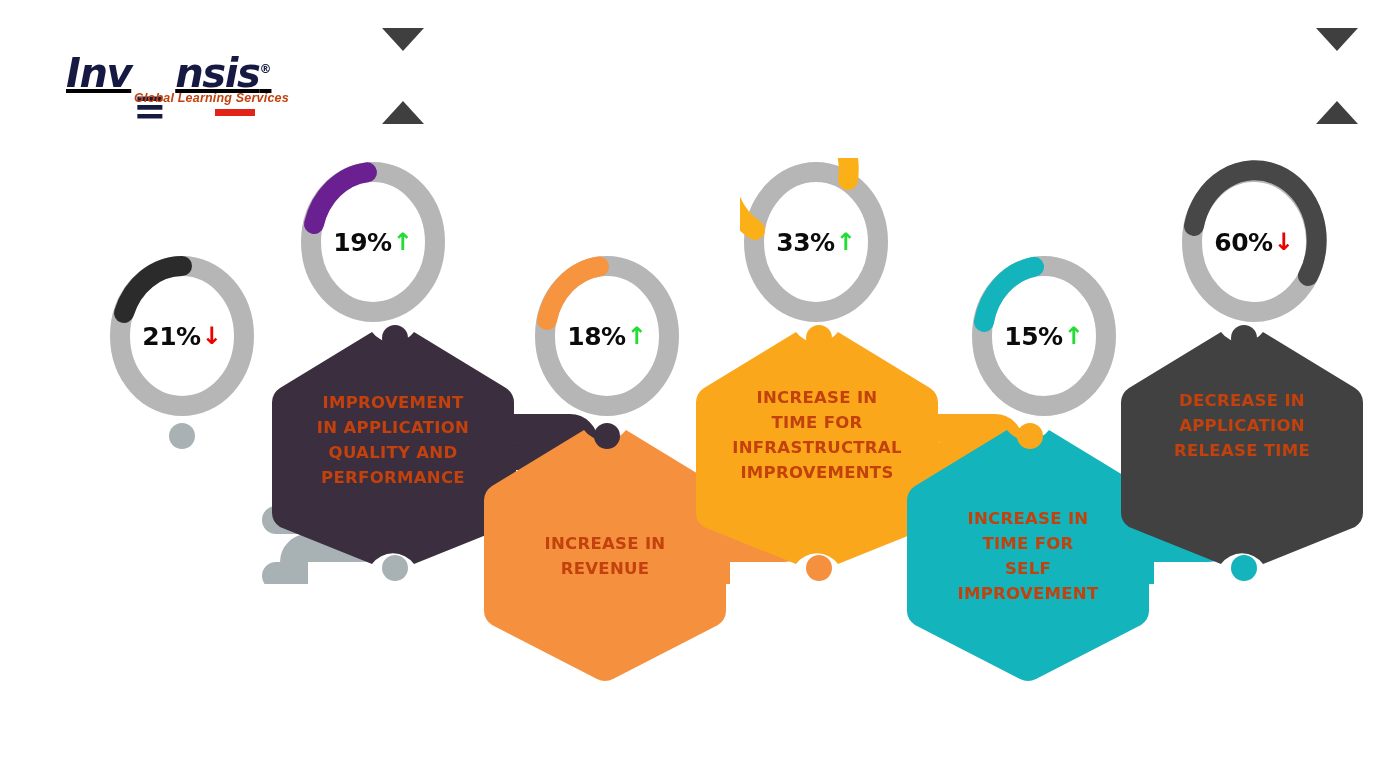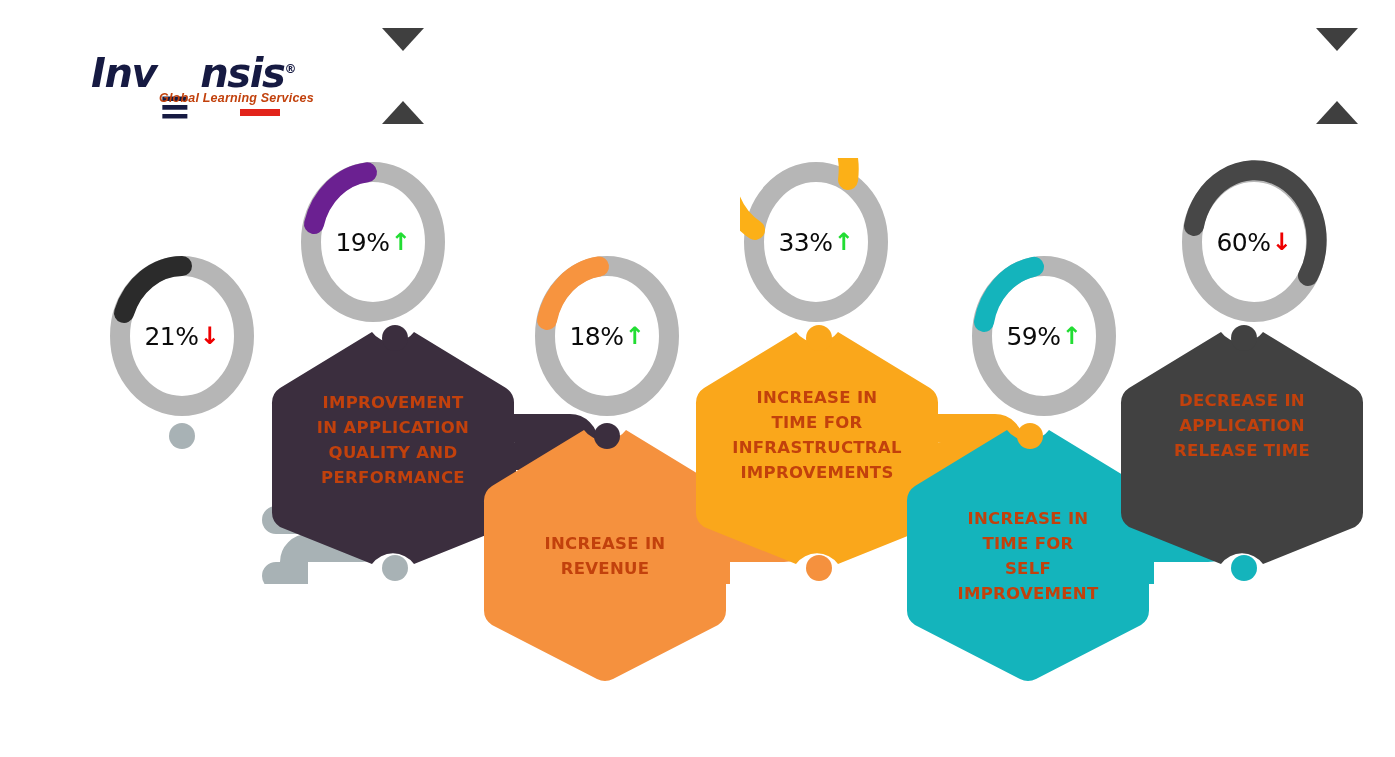--- a/index.html
+++ b/index.html
@@ -19,23 +19,24 @@
 
   
   #header {
     position: absolute;
     left: 0; top: 0;
     width: 1395px;
     height: 150px;
   }
   #logo-block {
     position: absolute;
-    left: 91px; top: 48px;
+    left: 66px; top: 48px;
     width: 210px;
     height: 62px;
+    text-decoration: underline;
   }
   #logo-wordmark {
     font-family: "DejaVu Sans", sans-serif;
     font-weight: bold;
     font-style: italic;
     font-size: 40px;
     letter-spacing: -1.4px;
     color: #161a42;
     line-height: 42px;
     white-space: nowrap;
@@ -106,21 +107,21 @@
     position: absolute;
     left: 0; top: 0;
     width: 152px; height: 168px;
     display: flex;
     align-items: center;
     justify-content: center;
     gap: 1px;
   }
   .donut-pct {
     font-family: "DejaVu Sans", sans-serif;
-    font-weight: normal;
+    font-weight: bold;
     font-size: 25px;
     color: #0b0b0b;
     letter-spacing: -0.5px;
   }
   .arrow-glyph {
     font-family: "DejaVu Sans", sans-serif;
     font-size: 24px;
     line-height: 22px;
     font-weight: bold;
   }
@@ -320,21 +321,21 @@
       <span class="arrow-glyph arrow-up">↑</span>
     </div>
   </div>
 
   <div class="donut" style="left:968px;top:252px;z-index:20;">
     <svg width="152" height="168" viewBox="0 0 152 168">
       <ellipse cx="76" cy="84" rx="62" ry="70" fill="none" stroke="#b6b6b6" stroke-width="20"></ellipse>
       <path d="M66 14.7 A62 70 0 0 0 16 70" fill="none" stroke="#14b4bc" stroke-width="20" stroke-linecap="round"></path>
     </svg>
     <div class="donut-label">
-      <span class="donut-pct">59%</span>
+      <span class="donut-pct">15%</span>
       <span class="arrow-glyph arrow-up">↑</span>
     </div>
   </div>
 
   <div class="donut" style="left:1178px;top:158px;z-index:20;">
     <svg width="152" height="168" viewBox="0 0 152 168">
       <ellipse cx="76" cy="84" rx="62" ry="70" fill="none" stroke="#b6b6b6" stroke-width="20"></ellipse>
       <path d="M16 68 A62 70 0 1 1 130 118" fill="none" stroke="#474747" stroke-width="20" stroke-linecap="round"></path>
     </svg>
     <div class="donut-label">

